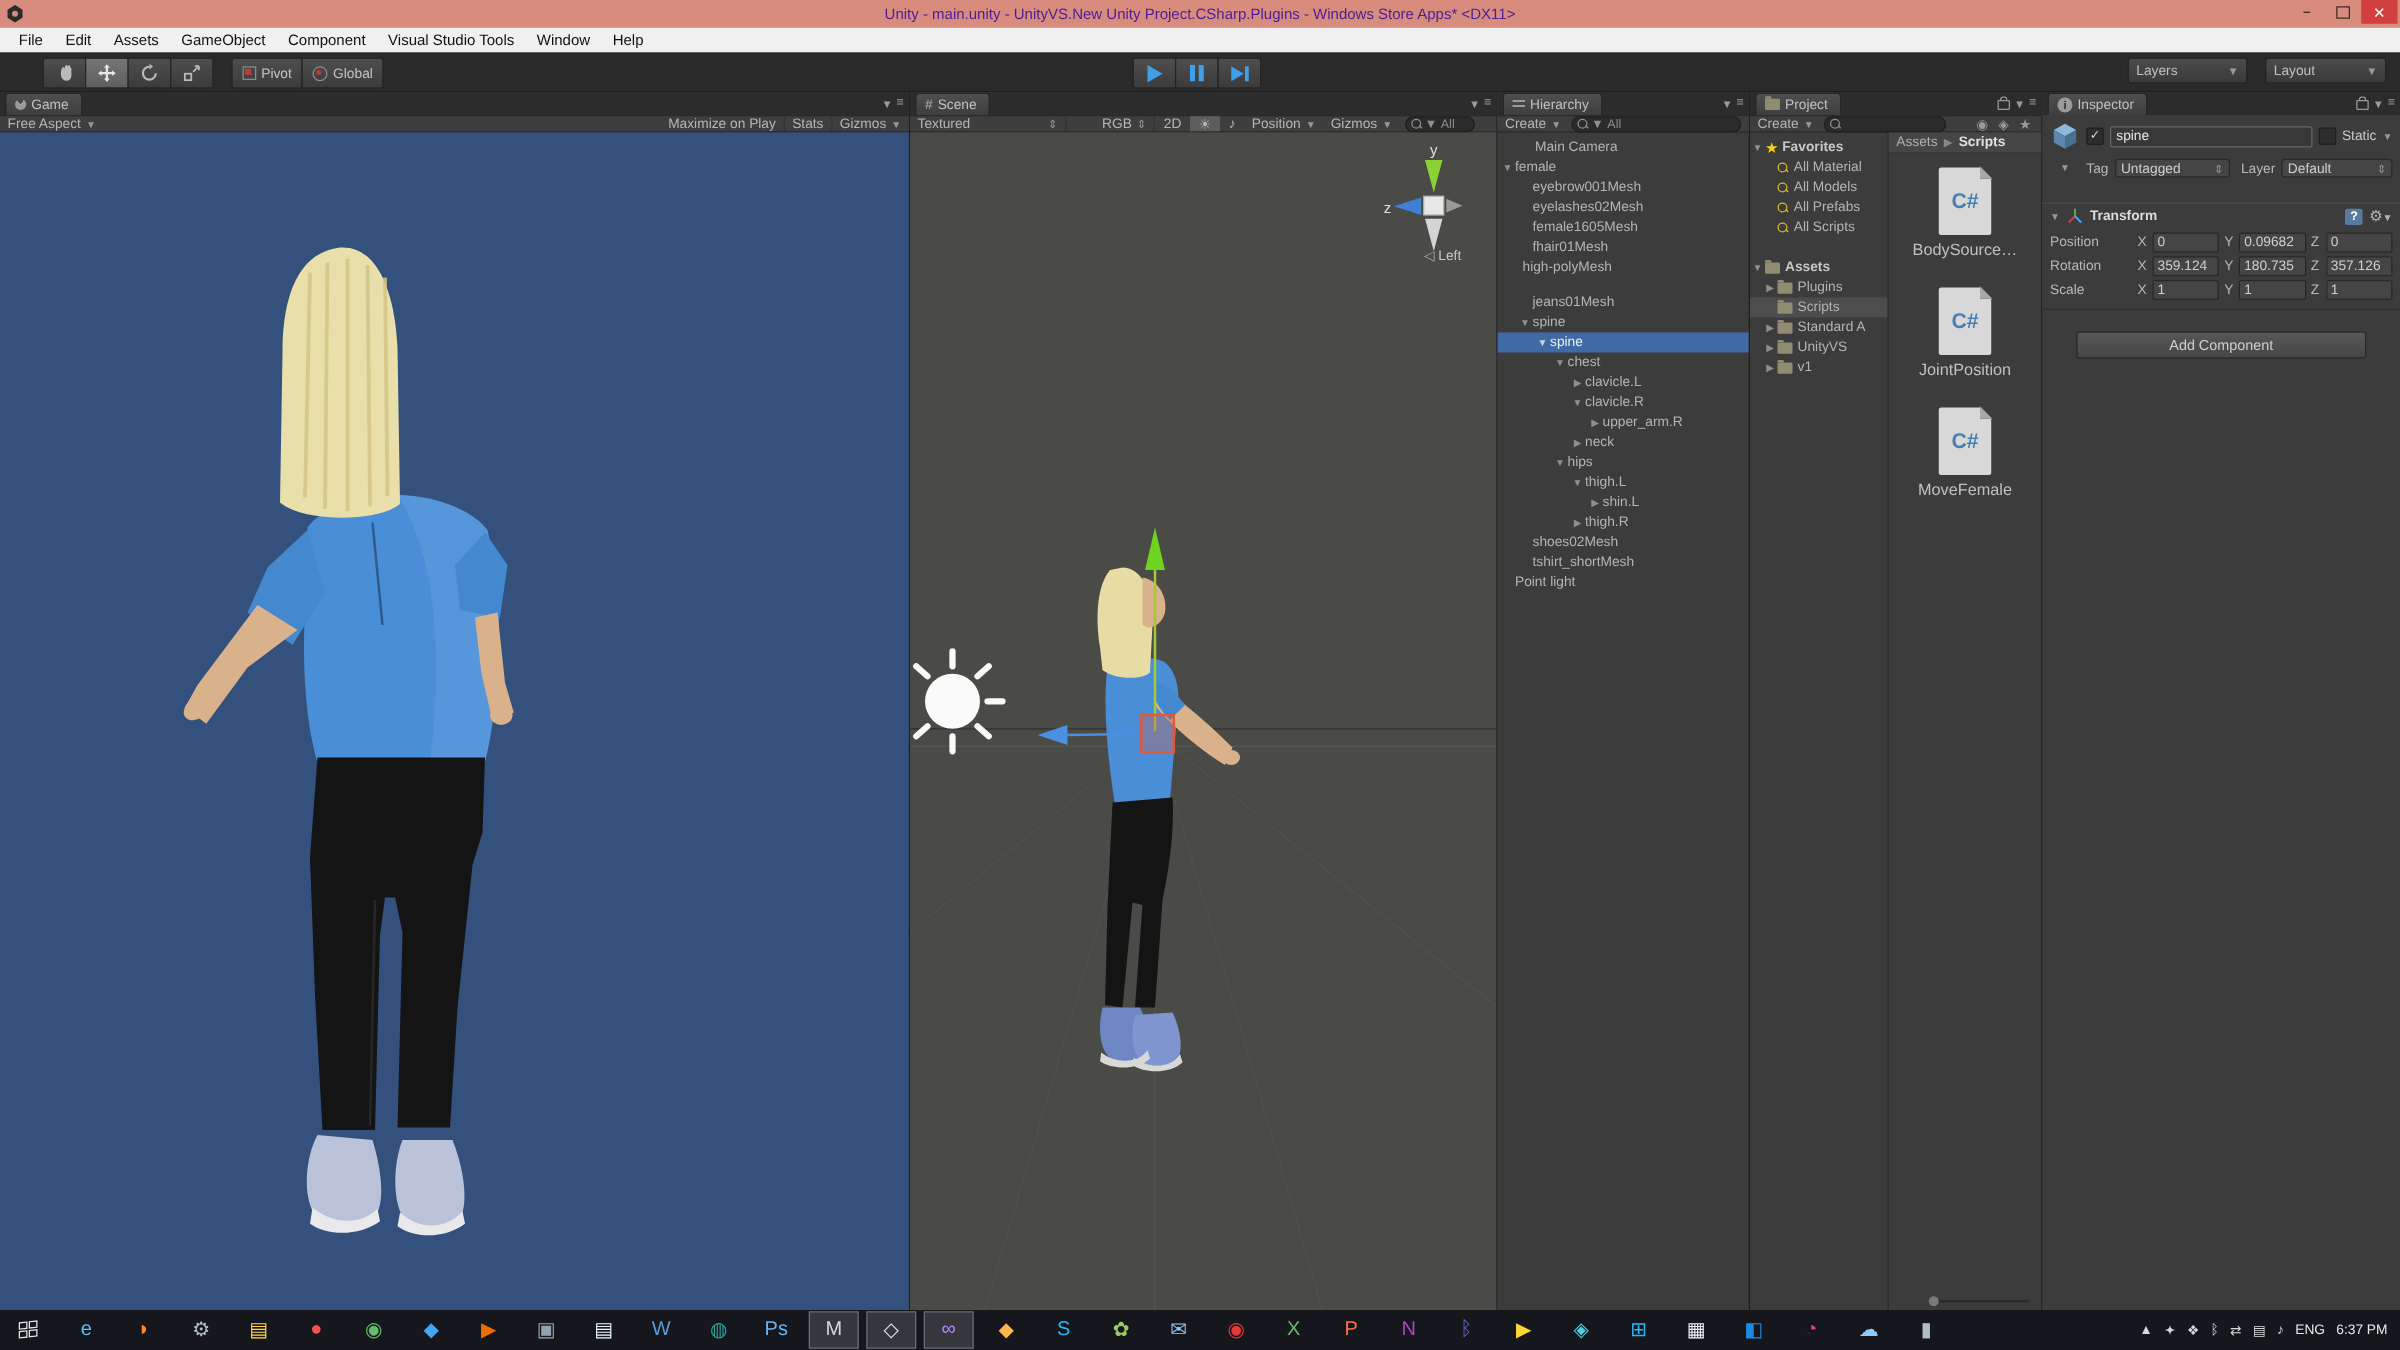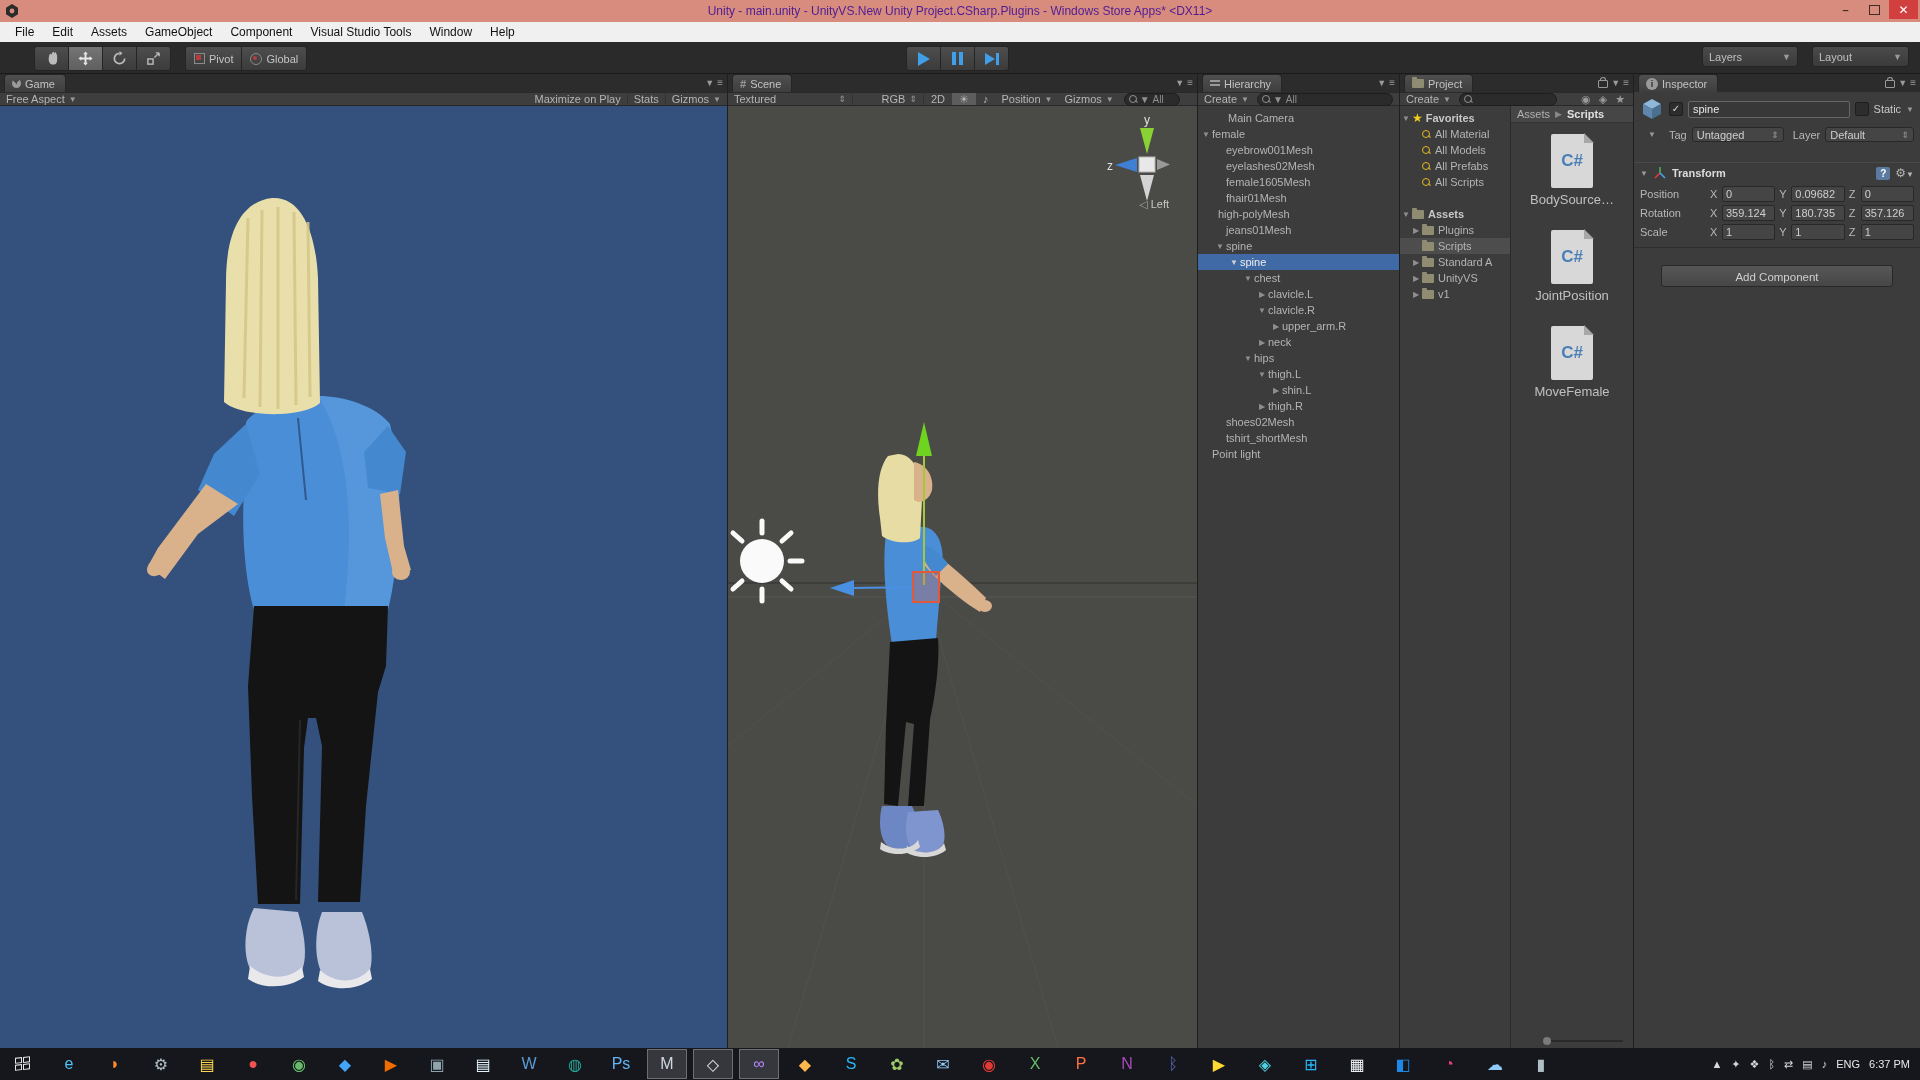--- a/index.html
+++ b/index.html
@@ -476,21 +476,21 @@
           <span class="hlabel">female1605Mesh</span>
         </div>
         <div class="hrow" style="padding-left: 16px;">
           <span class="tree-arrow"></span>
           <span class="hlabel">fhair01Mesh</span>
         </div>
         <div class="hrow" style="padding-left: 8px;">
           <span class="tree-arrow"></span>
           <span class="hlabel">high-polyMesh</span>
         </div>
-        <div class="hrow" style="padding-left: 16px;">
+        <div class="hrow" style="padding-left: 16px; margin-top: 12px;">
           <span class="tree-arrow"></span>
           <span class="hlabel">jeans01Mesh</span>
         </div>
         <div class="hrow" style="padding-left: 16px;">
           <span class="tree-arrow">▼</span>
           <span class="hlabel">spine</span>
         </div>
         <div class="hrow selected" style="padding-left: 30px;">
           <span class="tree-arrow">▼</span>
           <span class="hlabel">spine</span>

